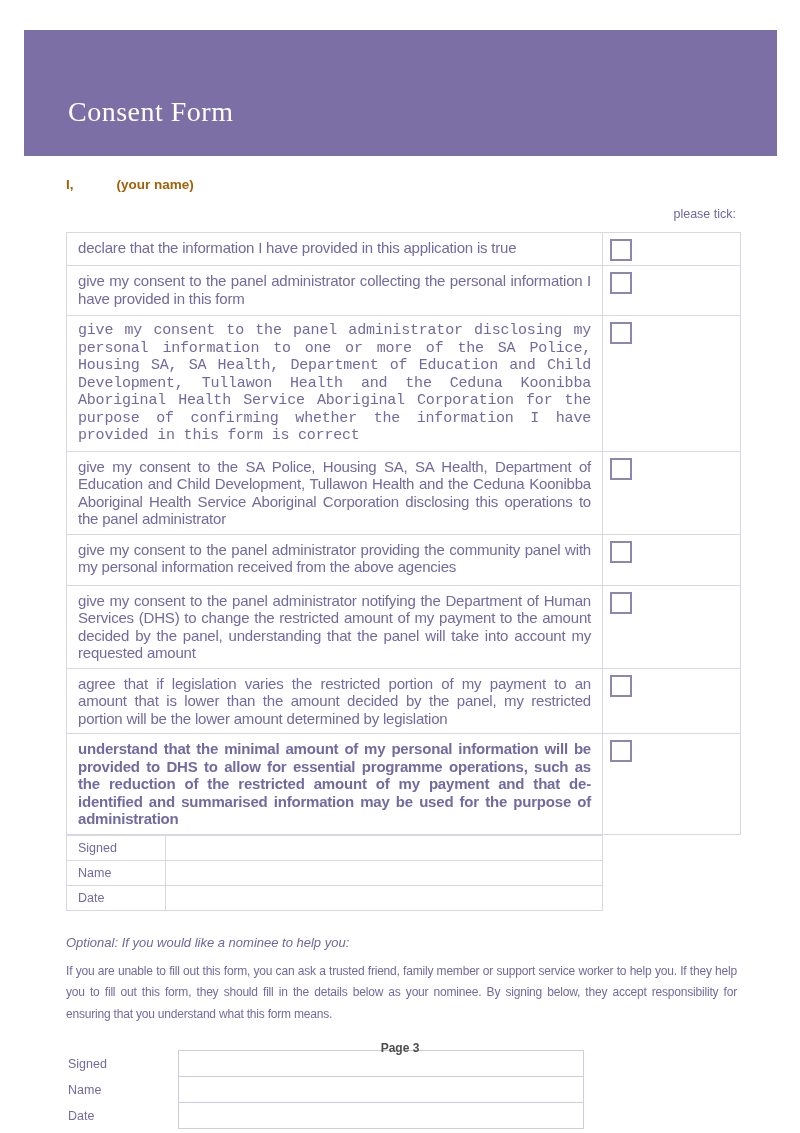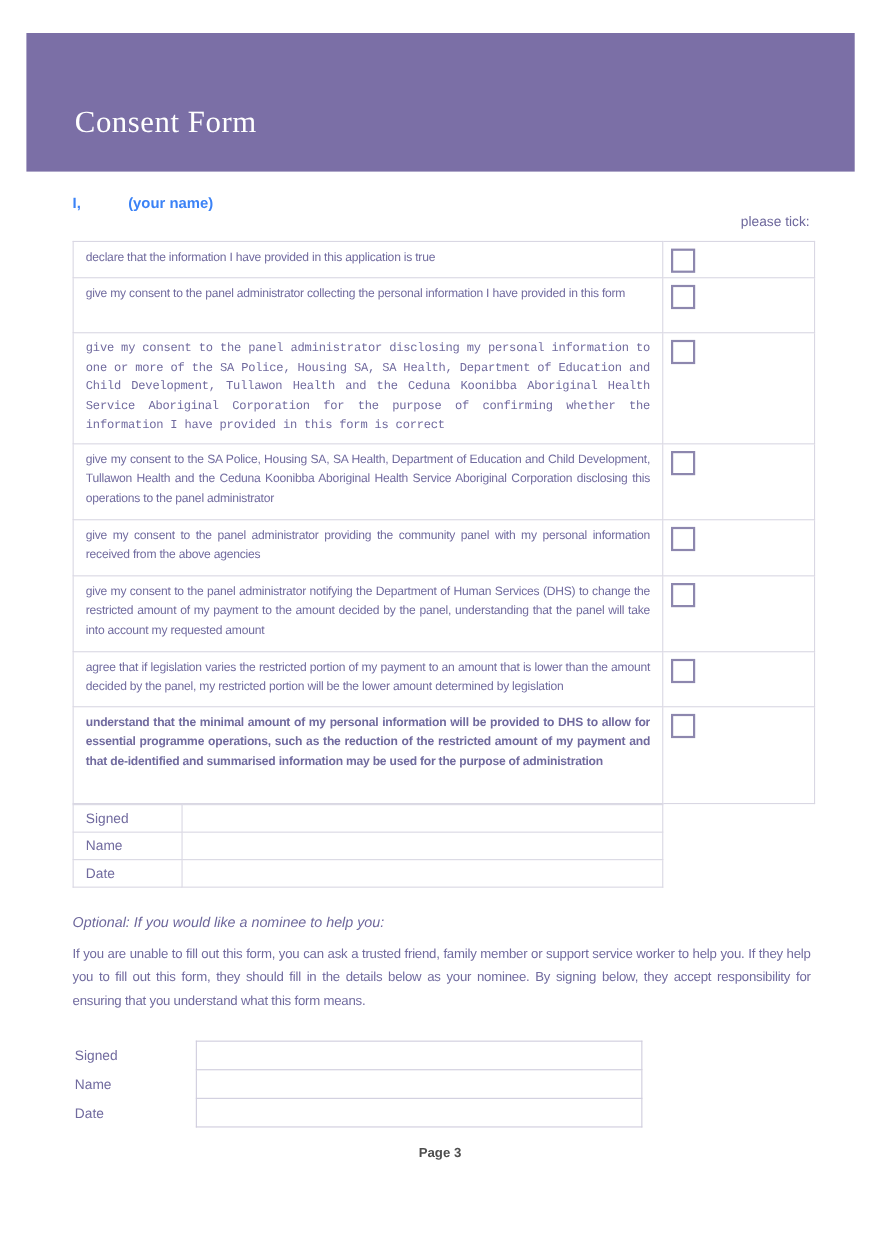--- a/index.html
+++ b/index.html
@@ -32,26 +32,27 @@
   
   .content {
     position: absolute;
     left: 66px; top: 177px;
     width: 674px;
   }
 
   .intro-line {
     font-size: 13.5px;
     font-weight: bold;
-    color: #3b82f6;
+    color: #a16207;
     height: 17px;
   }
   .name-gap { display: inline-block; width: 43px; }
 
   .please-tick {
+    margin-top: 13px;
     margin-bottom: 9px;
     height: 16px;
     text-align: right;
     padding-right: 4px;
     font-size: 12.5px;
     color: #6e689c;
   }
 
   
   table.consent {
@@ -61,21 +62,21 @@
   }
   table.consent td {
     border: 1px solid #d9d7e3;
     vertical-align: top;
   }
   td.stmt {
     width: 536px;
     padding: 6px 11px;
     text-align: justify;
     color: #716b9f;
-    font-size: 11px;
+    font-size: 15px;
     letter-spacing: -0.2px;
     line-height: 17.5px;
     margin-top: 36px;
   }
   td.tick {
     width: 138px;
     padding: 6px 0 0 7px;
   }
   .checkbox {
     width: 22px; height: 22px;

